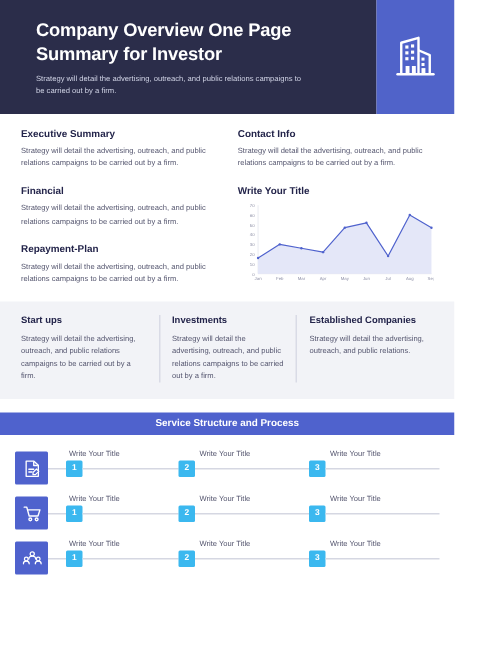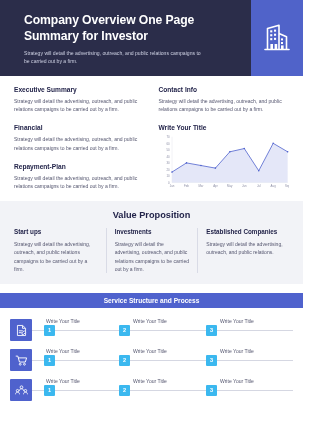--- a/index.html
+++ b/index.html
@@ -277,21 +277,20 @@
               <text x="107" y="56.6" text-anchor="middle" font-size="3.1" fill="#8d8fa6" font-family="&quot;Liberation Sans&quot;, sans-serif">Jul</text>
               <text x="122.5" y="56.6" text-anchor="middle" font-size="3.1" fill="#8d8fa6" font-family="&quot;Liberation Sans&quot;, sans-serif">Aug</text>
               <text x="138" y="56.6" text-anchor="middle" font-size="3.1" fill="#8d8fa6" font-family="&quot;Liberation Sans&quot;, sans-serif">Sep</text>
             </svg>
         </div>
       </div>
     </div>
   </div>
 
   <div class="vp-band">
-    <div class="vp-heading">Value Proposition</div>
     <div class="vp-cols">
       <div class="vp-col">
         <div class="vp-title">Start ups</div>
         <div class="vp-text">Strategy will detail the advertising, outreach, and public relations campaigns to be carried out by a firm.</div>
       </div>
       <div class="vp-col">
         <div class="vp-title">Investments</div>
         <div class="vp-text">Strategy will detail the advertising, outreach, and public relations campaigns to be carried out by a firm.</div>
       </div>
       <div class="vp-col">

